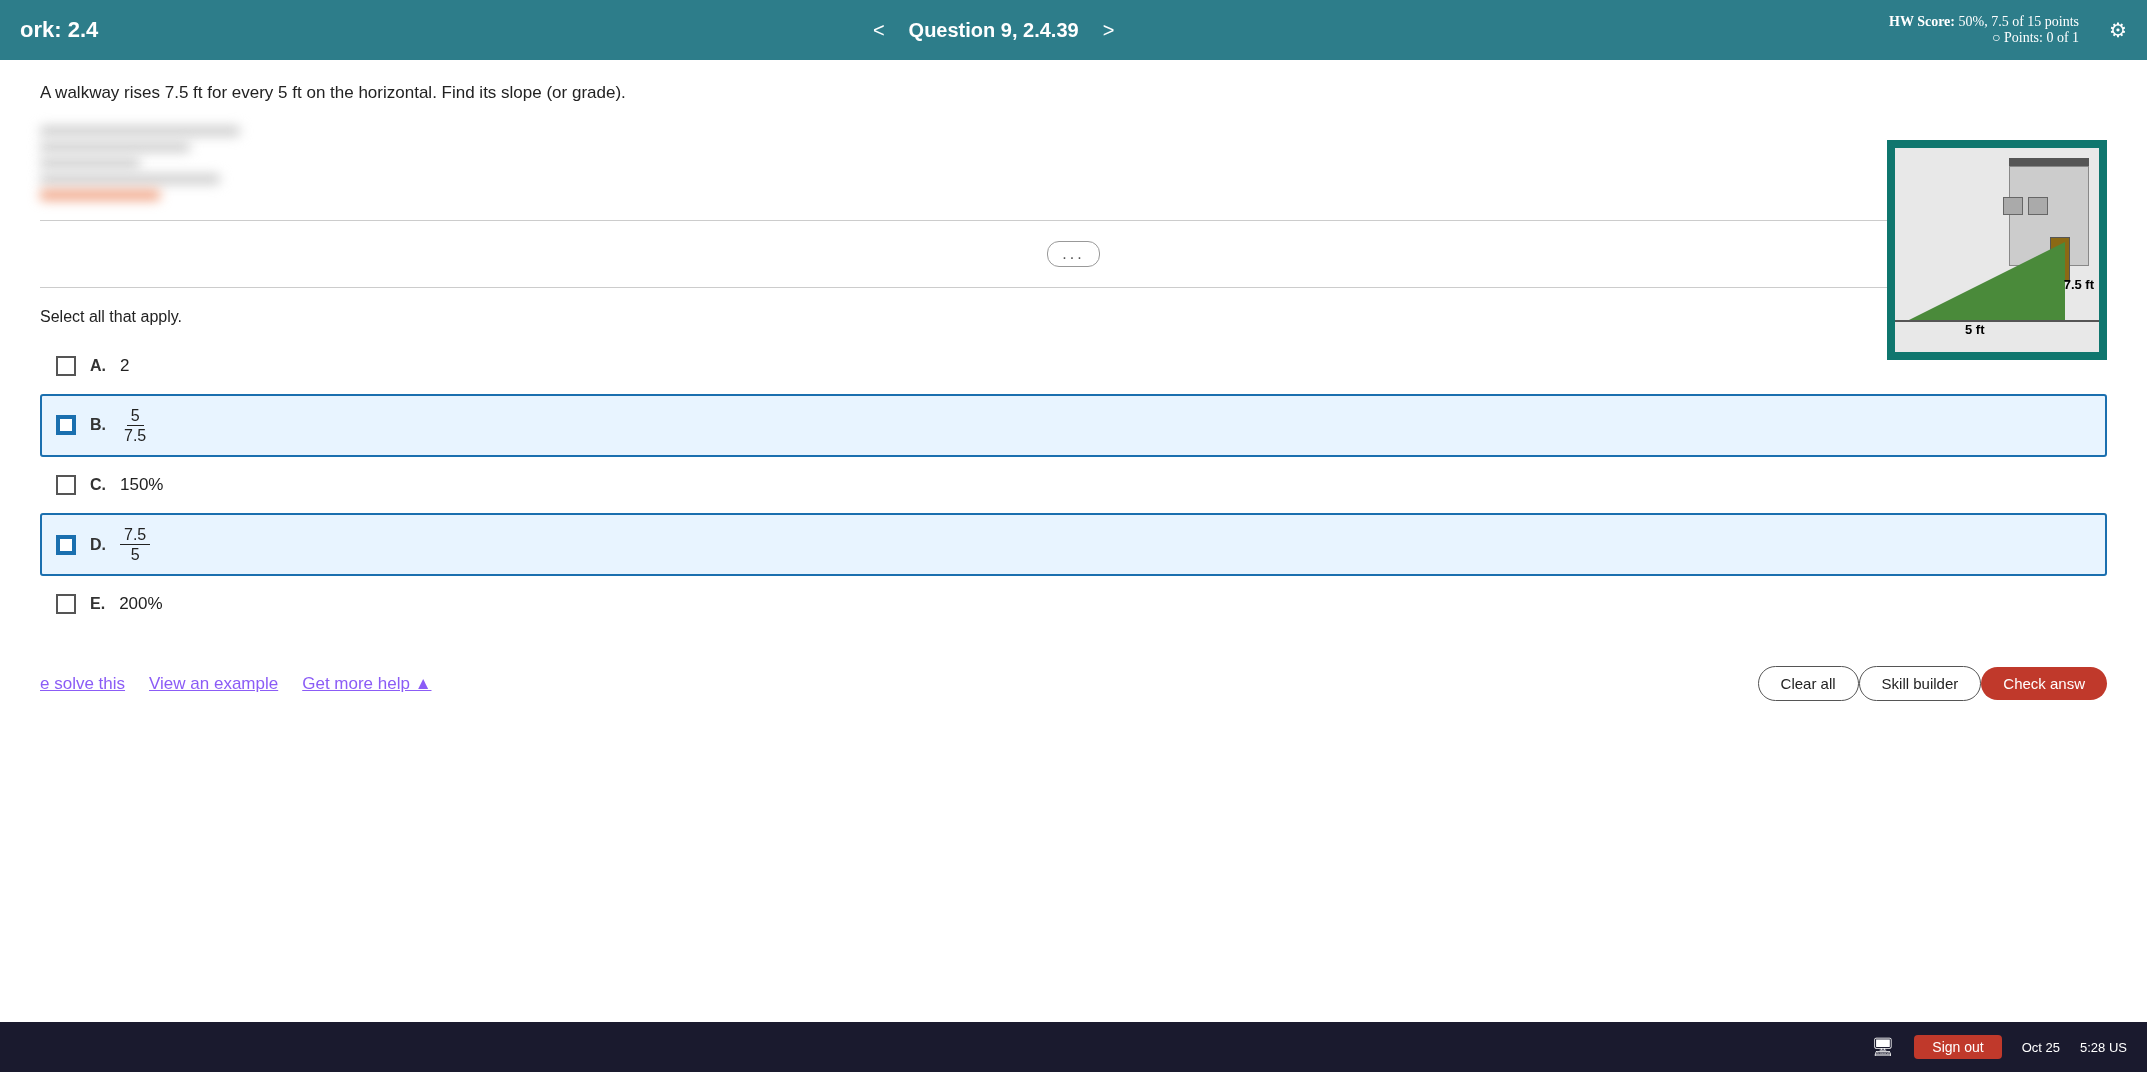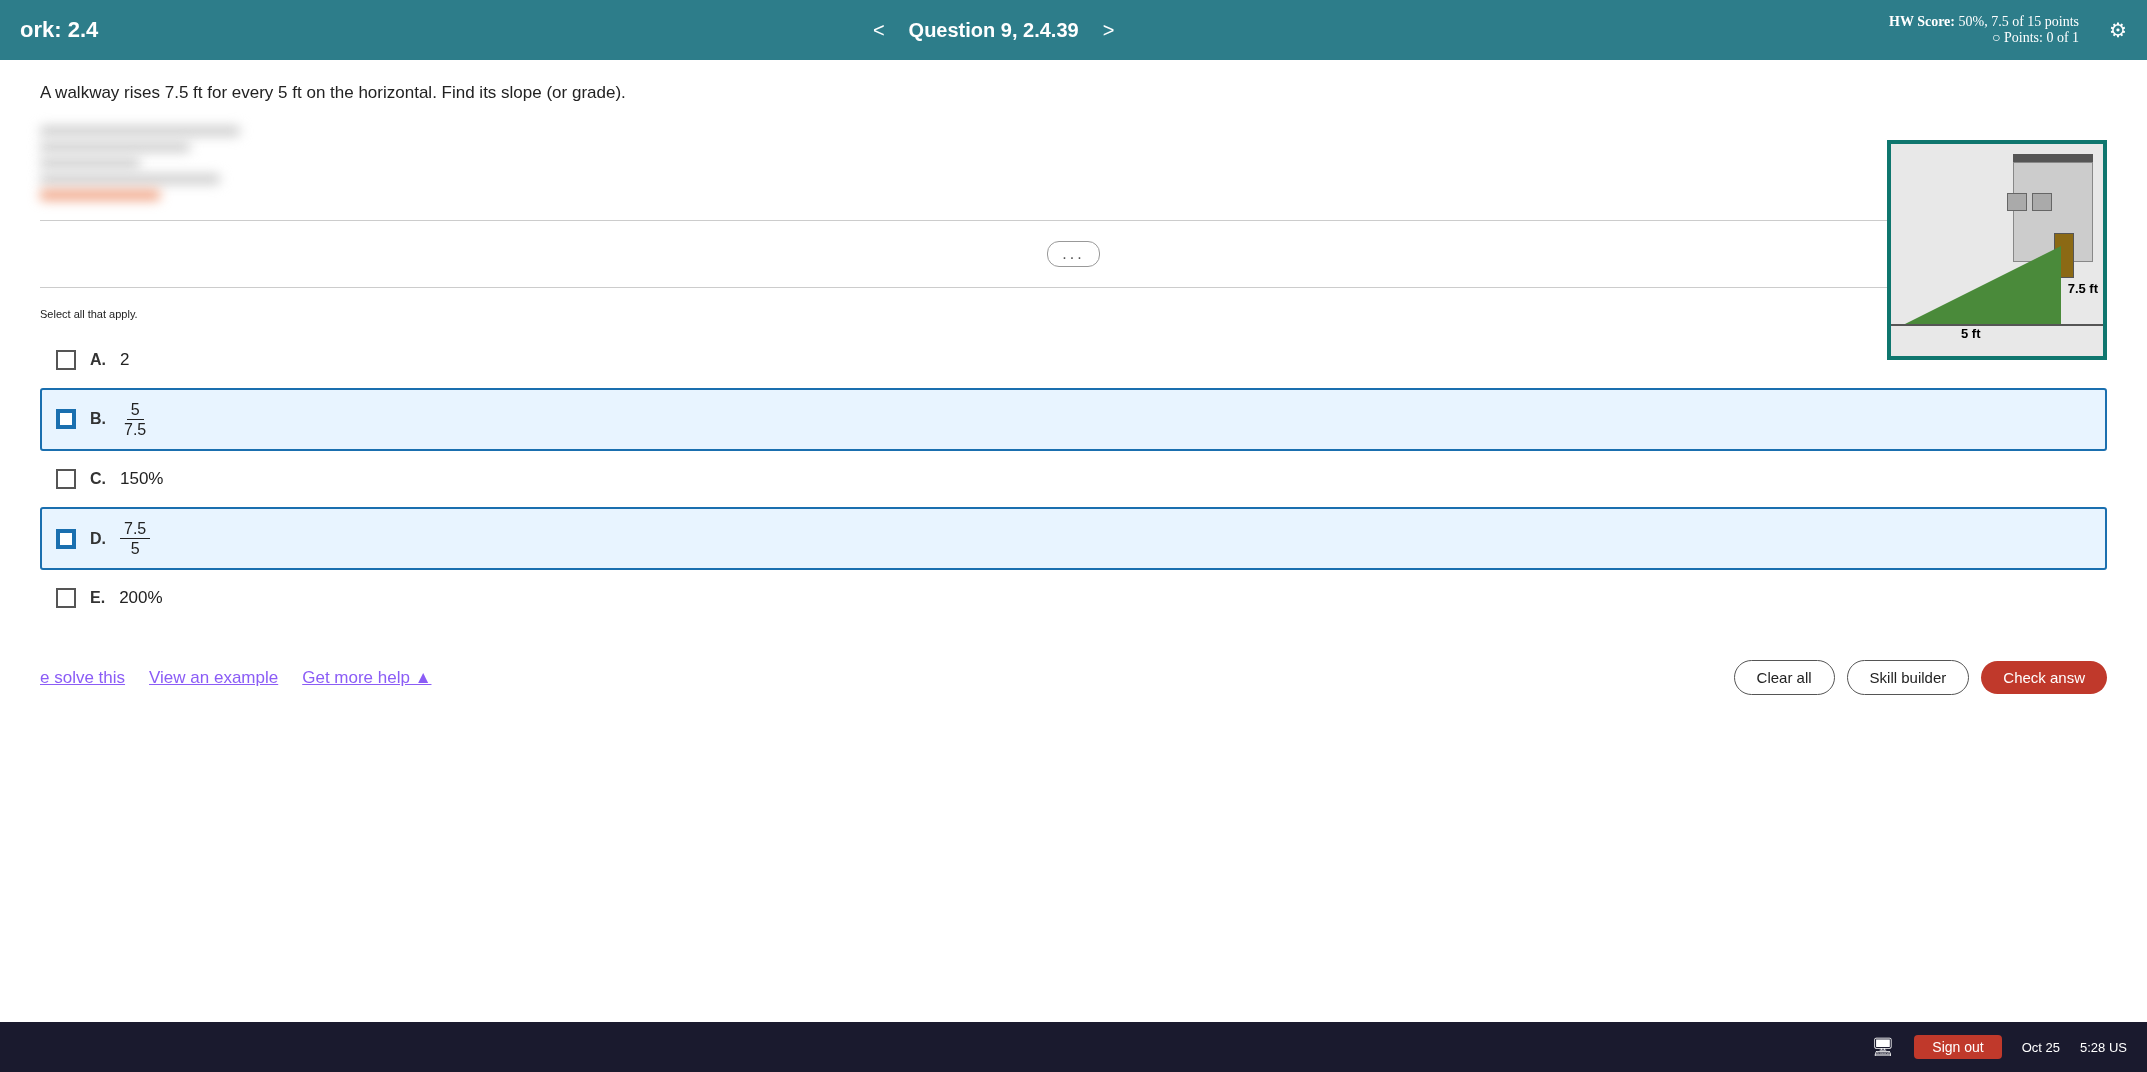--- a/index.html
+++ b/index.html
@@ -104,21 +104,21 @@
     
     .diagram-container {
       position: absolute;
       top: 80px;
       right: 40px;
       width: 220px;
     }
     .diagram-box {
       width: 220px;
       height: 220px;
-      border: 4px solid #0f766e;
+      border: 8px solid #0f766e;
       background: #e8e8e8;
       position: relative;
       overflow: hidden;
     }
     
     .house-roof {
       position: absolute;
       top: 10px;
       right: 10px;
       width: 80px;
@@ -209,21 +209,21 @@
       padding: 3px 14px;
       background: white;
       font-size: 16px;
       cursor: pointer;
       color: #555;
       letter-spacing: 3px;
     }
 
     
     .select-all-text {
-      font-size: 11px;
+      font-size: 16px;
       color: #222;
       margin-bottom: 18px;
     }
 
     
     .answer-choice {
       display: flex;
       align-items: center;
       gap: 14px;
       padding: 10px 14px;
@@ -453,21 +453,21 @@
       <span class="choice-label">E.</span>
       <span class="choice-content">200%</span>
     </div>
 
     <div style="display:flex;justify-content:space-between;align-items:center;margin-top:40px;padding-bottom:60px;">
       <div style="display:flex;gap:24px;">
         <button class="bottom-link">e solve this</button>
         <button class="bottom-link">View an example</button>
         <button class="bottom-link">Get more help ▲</button>
       </div>
-      <div style="display:flex;gap:12px;align-items:center;">
+      <div style="display:flex;gap:0;align-items:center;">
         <button class="btn-clear-all">Clear all</button>
         <button class="btn-skill-builder">Skill builder</button>
         <button class="btn-check-answer">Check answ</button>
       </div>
     </div>
   </div>
 </div>
 
 <div class="taskbar">
   <span style="color:white;font-size:18px;">🖥</span>

